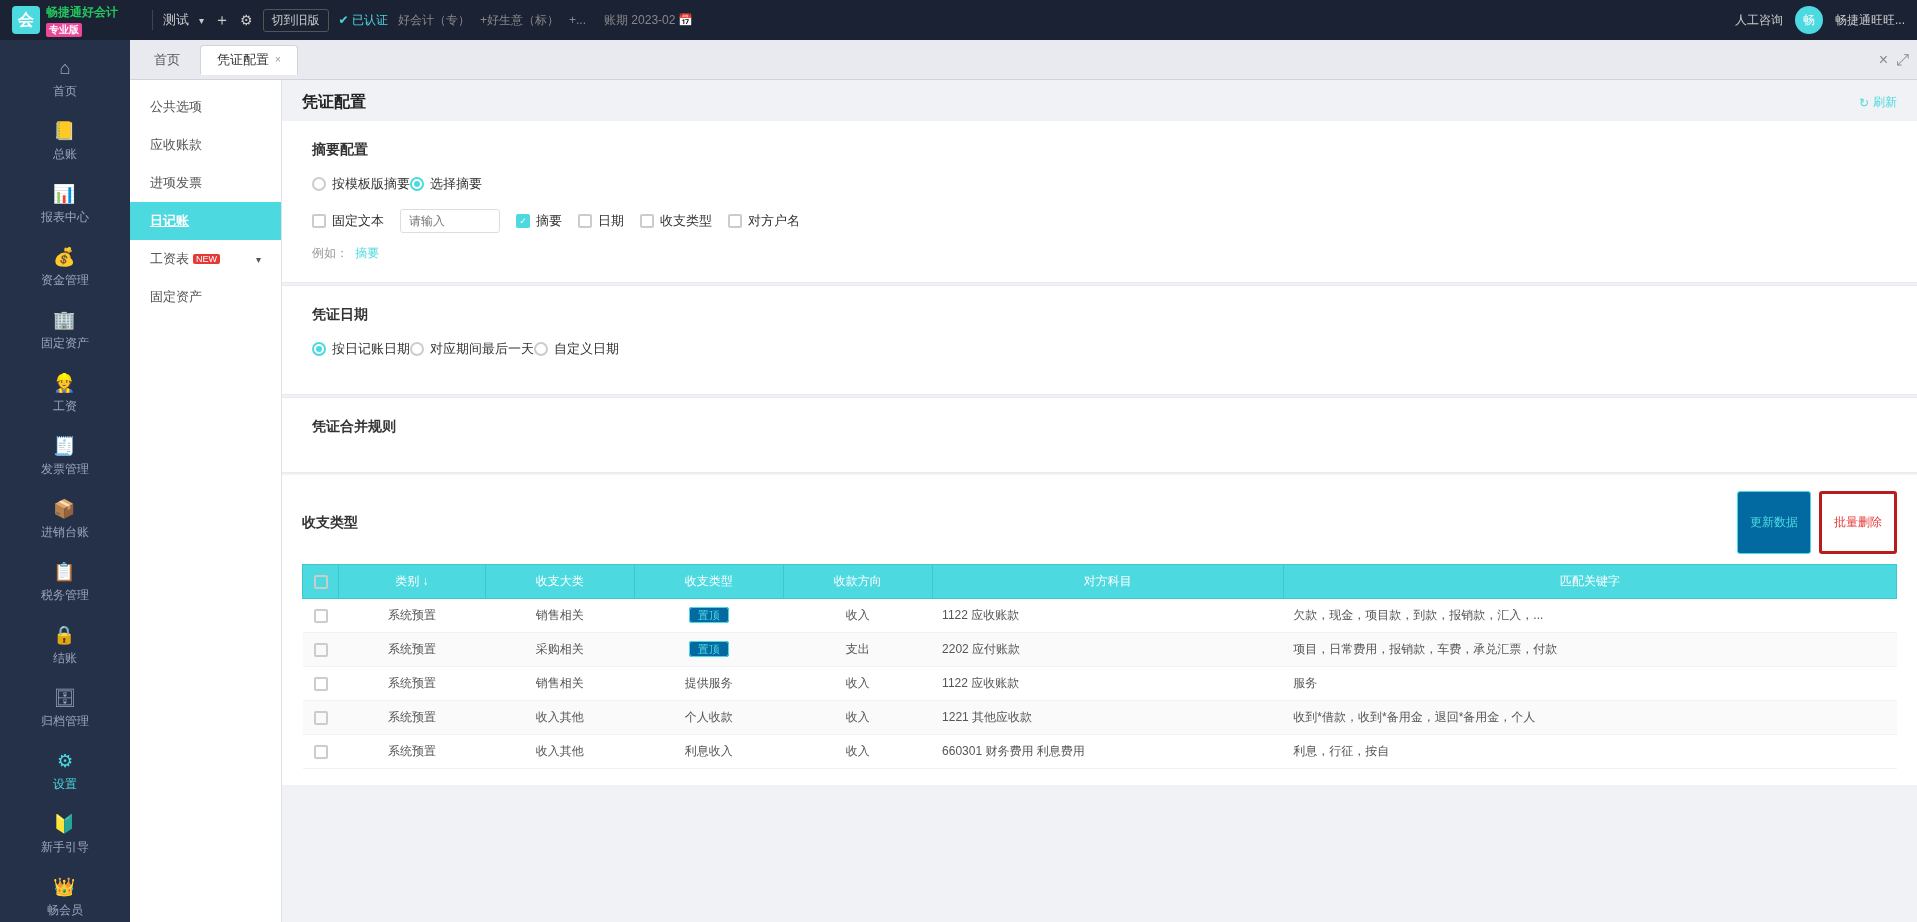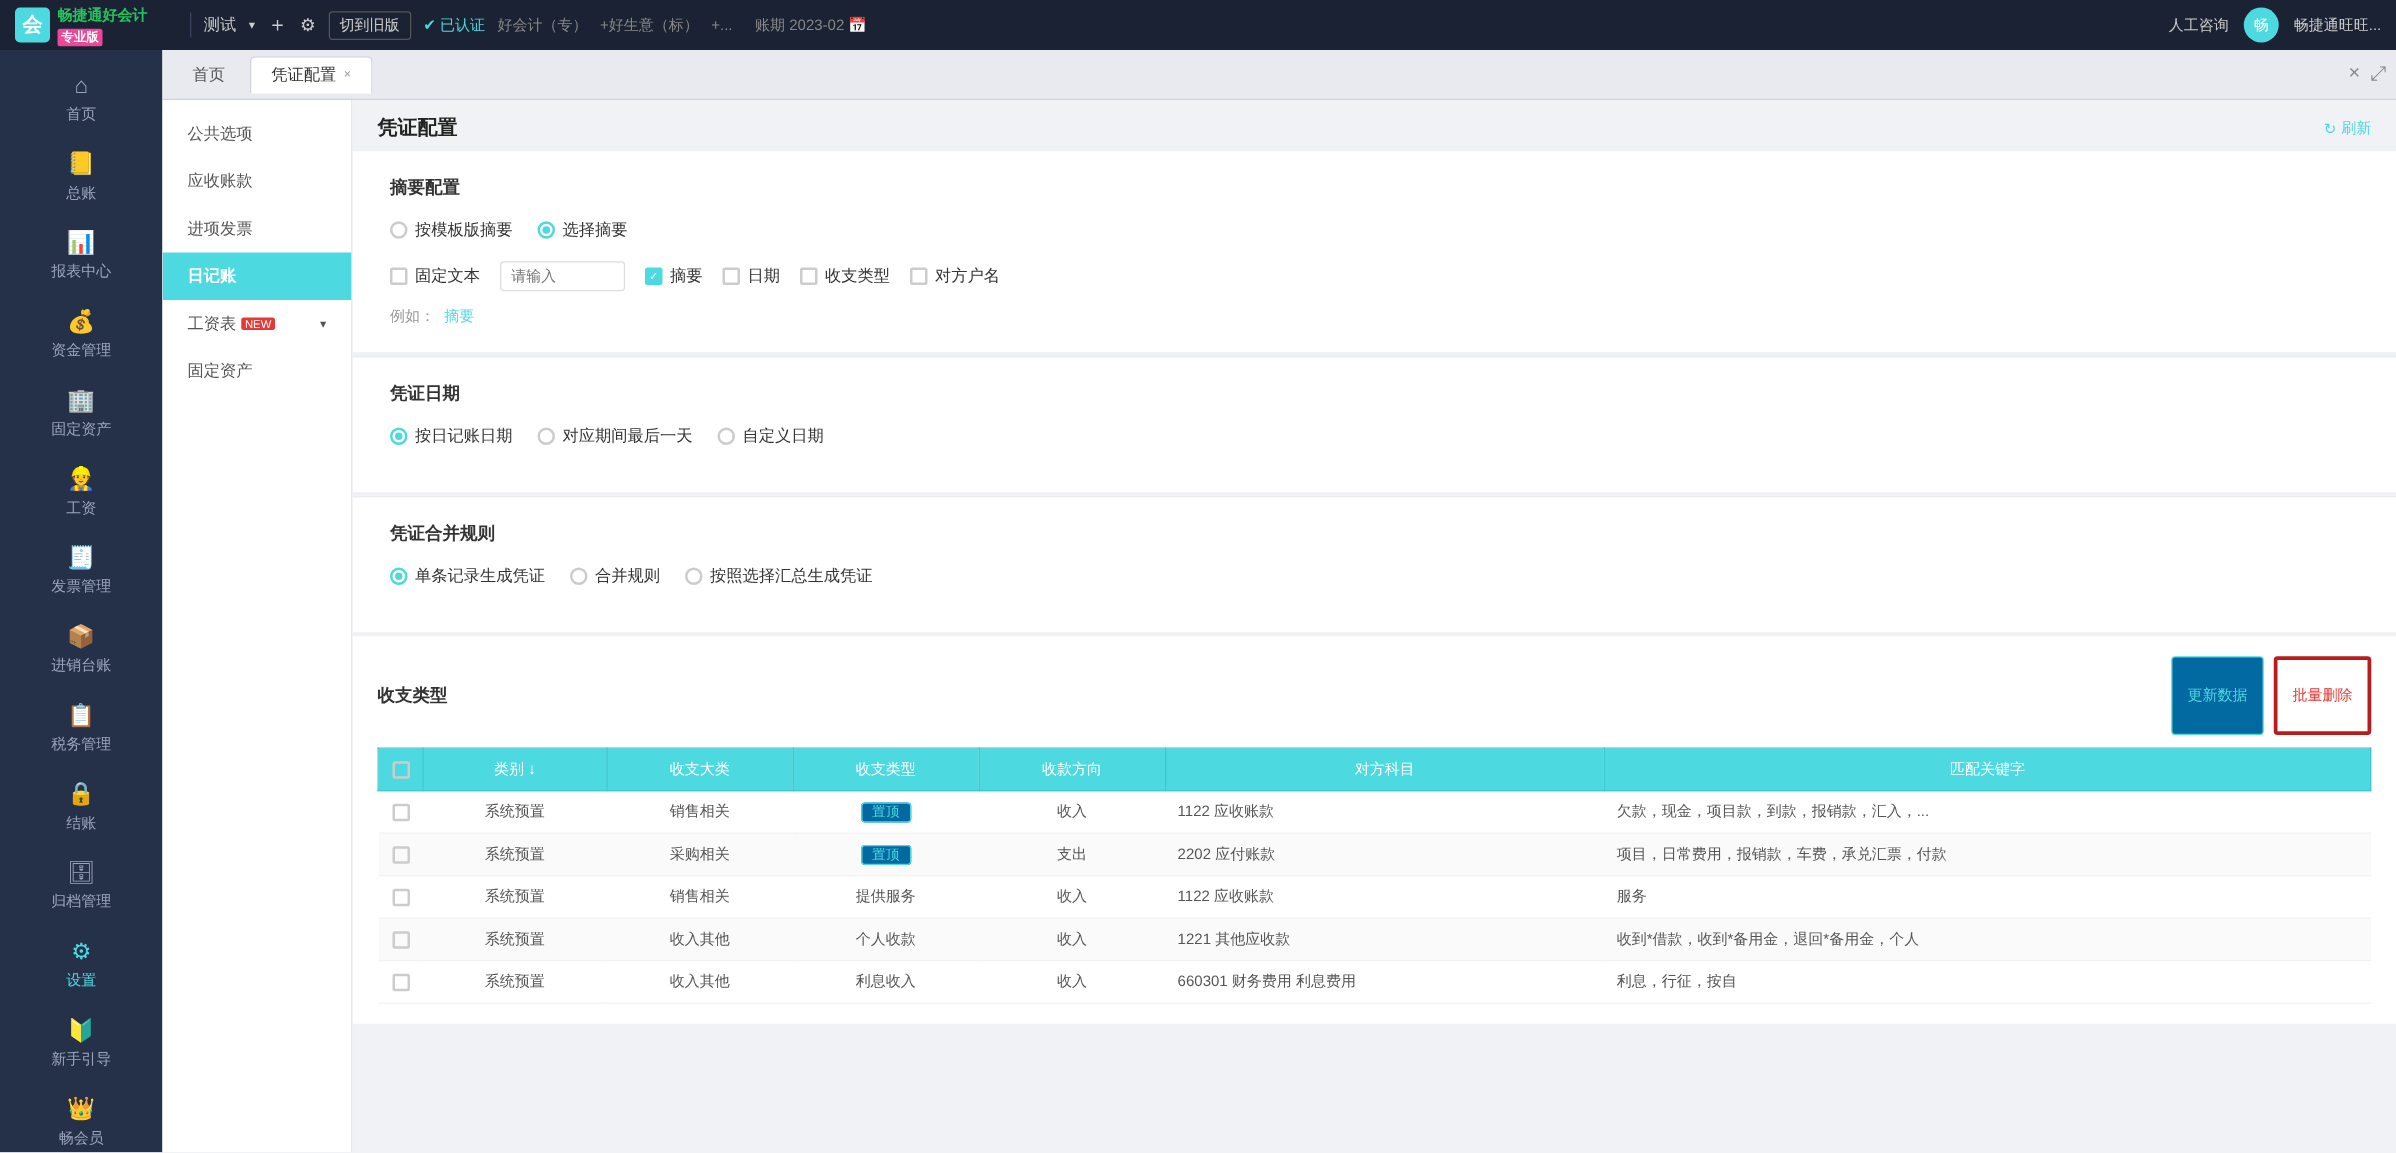--- a/index.html
+++ b/index.html
@@ -40,38 +40,38 @@
     .tab-close { font-size: 10px; color: #999; cursor: pointer; }
     .tabs-right { margin-left: auto; display: flex; gap: 8px; }
     .tab-action { font-size: 16px; color: #888; cursor: pointer; }
 
     
     .page-content { flex: 1; overflow: hidden; display: flex; background: #f0f2f5; }
 
     
     .left-panel { width: 152px; background: #fff; border-right: 1px solid #e0e3e8; padding: 8px 0; flex-shrink: 0; }
     .left-panel-item { padding: 10px 20px; font-size: 13px; color: #555; cursor: pointer; display: flex; align-items: center; gap: 4px; }
-    .left-panel-item.active { background: #4dd9e0; color: #fff; font-weight: bold; }
+    .left-panel-item.active { background: #4dd9e0; color: #fff; font-weight: bold; text-decoration: underline; }
     .left-panel-item .new-badge { background: #e53935; color: #fff; font-size: 9px; padding: 0 3px; border-radius: 2px; }
     .left-panel-item .arrow { margin-left: auto; font-size: 10px; }
 
     
     .right-panel { flex: 1; overflow-y: auto; padding: 0; background: #f0f2f5; }
 
     
     .section-header { background: #f0f2f5; padding: 12px 20px 8px 20px; display: flex; align-items: center; justify-content: space-between; }
     .section-title { font-size: 16px; font-weight: bold; color: #222; }
     .refresh-btn { color: #4dd9e0; font-size: 12px; cursor: pointer; display: flex; align-items: center; gap: 4px; }
 
     
     .config-section { background: #fff; margin: 0 0 2px 0; padding: 20px 30px; border-bottom: 1px solid #e8eaf0; }
     .config-section-title { font-size: 14px; font-weight: bold; color: #333; margin-bottom: 16px; }
 
     
-    .radio-group { display: flex; align-items: center; gap: 20px; margin-bottom: 16px; text-align: right; }
+    .radio-group { display: flex; align-items: center; margin-bottom: 16px; text-align: right; }
     .radio-item { display: flex; align-items: center; gap: 6px; cursor: pointer; font-size: 13px; }
     .radio-circle { width: 14px; height: 14px; border-radius: 50%; border: 2px solid #ccc; display: flex; align-items: center; justify-content: center; }
     .radio-circle.checked { border-color: #4dd9e0; }
     .radio-circle.checked::after { content: ''; width: 6px; height: 6px; border-radius: 50%; background: #4dd9e0; }
 
     
     .checkbox-row { display: flex; align-items: center; gap: 16px; margin-bottom: 12px; }
     .checkbox-item { display: flex; align-items: center; gap: 6px; cursor: pointer; font-size: 13px; }
     .checkbox-box { width: 14px; height: 14px; border: 2px solid #ccc; border-radius: 2px; display: flex; align-items: center; justify-content: center; }
     .checkbox-box.checked { border-color: #4dd9e0; background: #4dd9e0; }
@@ -302,34 +302,20 @@
               <div class="radio-circle"></div>
               <span>自定义日期</span>
             </div>
           </div>
         </div>
 
         <div class="section-divider"></div>
 
         <div class="config-section">
           <div class="config-section-title">凭证合并规则</div>
-          <div class="radio-group">
-            <div class="radio-item">
-              <div class="radio-circle checked"></div>
-              <span>单条记录生成凭证</span>
-            </div>
-            <div class="radio-item">
-              <div class="radio-circle"></div>
-              <span>合并规则</span>
-            </div>
-            <div class="radio-item">
-              <div class="radio-circle"></div>
-              <span>按照选择汇总生成凭证</span>
-            </div>
-          </div>
         </div>
 
         <div class="table-section">
           <div class="table-header-row">
             <span class="table-title">收支类型</span>
             <div class="table-actions">
               <button class="btn-update">更新数据</button>
               <button class="btn-delete">批量删除</button>
             </div>
           </div>

